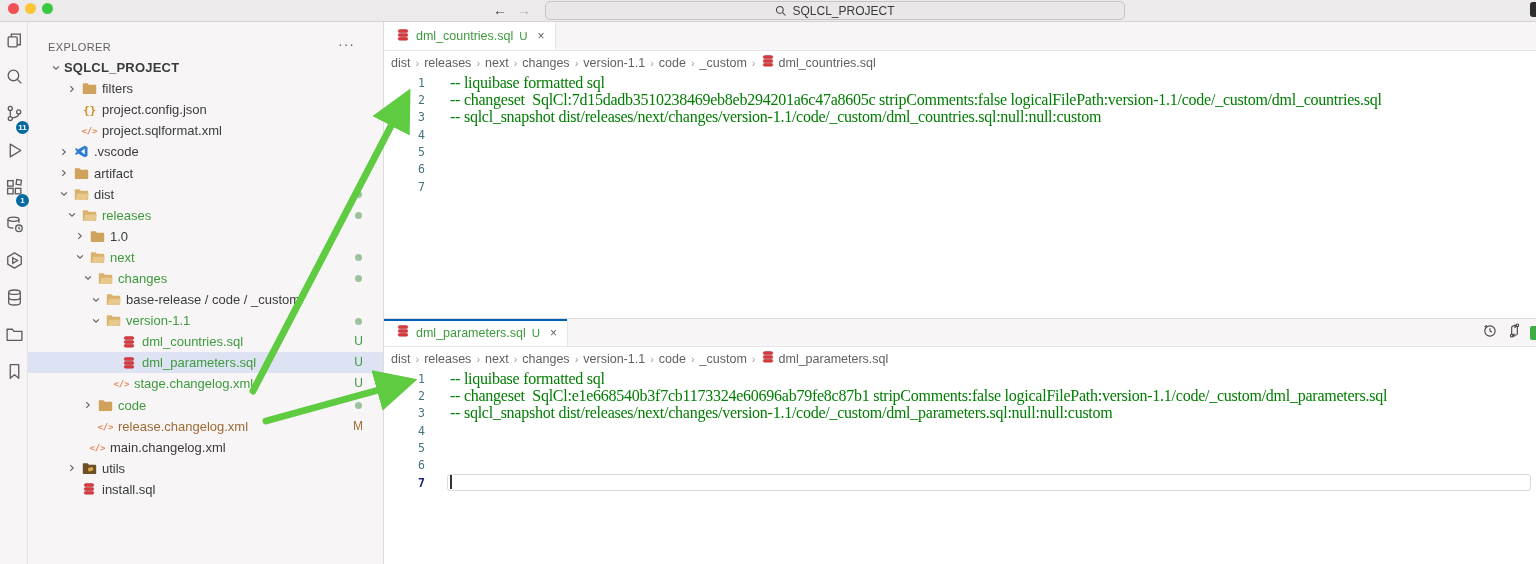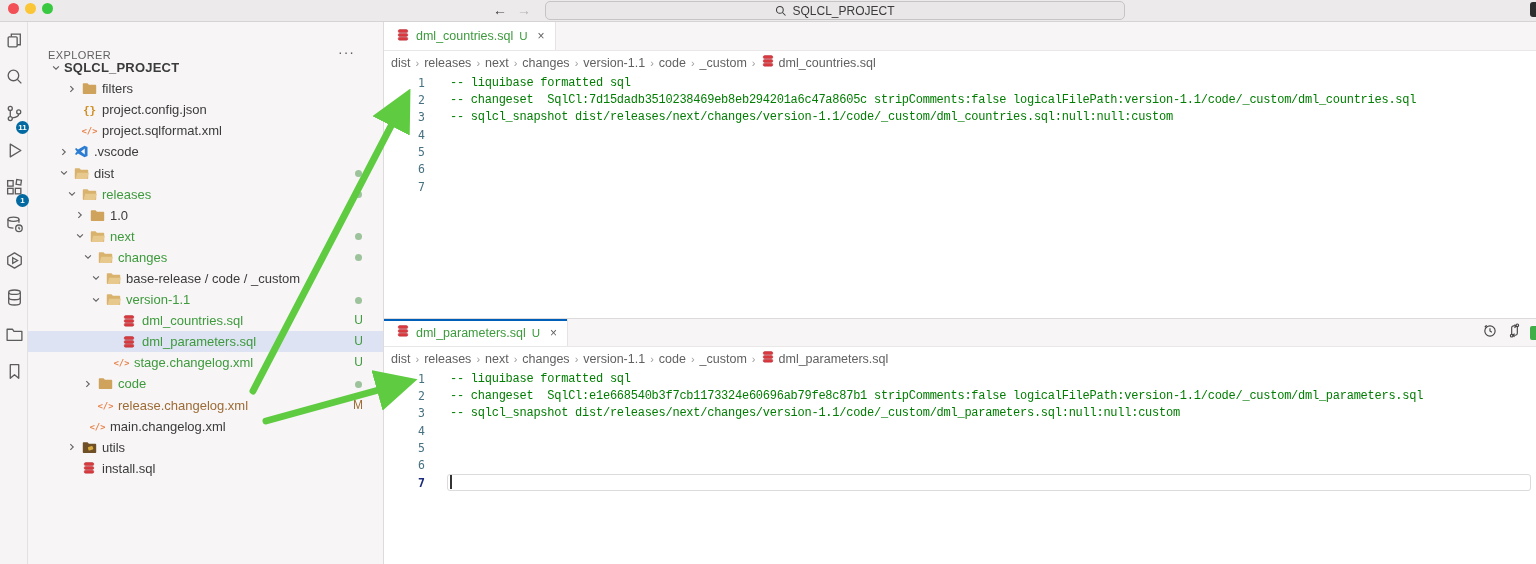--- a/index.html
+++ b/index.html
@@ -24,21 +24,21 @@
   
   .activitybar{position:absolute;left:0;top:22px;width:28px;height:542px;background:#f6f4f4;
                border-right:1px solid #e3e1e1;z-index:4;}
   .ab-item{position:absolute;left:0;width:28px;height:30px;display:flex;align-items:center;justify-content:center;}
   .ab-item svg{stroke:#5c5c5c;fill:none;stroke-width:1.25;}
   .ab-badge{position:absolute;right:-1px;bottom:-3px;min-width:13px;height:13px;padding:0 1px;border-radius:7px;
             background:#0369a1;color:#fff;font-size:8px;line-height:13px;text-align:center;font-weight:bold;}
   
   .sidebar{position:absolute;left:28px;top:22px;width:356px;height:542px;background:#f7f5f5;
            border-right:1px solid #dddbdb;z-index:3;overflow:hidden;}
-  .sb-header{position:absolute;left:0;top:16px;width:100%;height:34px;display:flex;align-items:center;}
+  .sb-header{position:absolute;left:0;top:8px;width:100%;height:34px;display:flex;align-items:center;}
   .sb-title{margin-left:20px;font-size:11px;letter-spacing:.4px;color:#616161;}
   .sb-more{position:absolute;right:28px;top:6px;font-size:14px;color:#616161;letter-spacing:1px;}
   .tree{position:absolute;left:0;top:35px;width:100%;}
   .trow{position:relative;height:21.1px;display:flex;align-items:center;font-size:13px;color:#3b3b3b;white-space:nowrap;}
   .trow.selected{background:#dde3f3;}
   .trow .chev{width:16px;height:14px;flex:0 0 16px;display:flex;align-items:center;justify-content:center;}
   .trow .ticon{width:18px;height:14px;flex:0 0 18px;display:flex;align-items:center;justify-content:center;margin-right:4px;}
   .trow .lbl{overflow:hidden;text-overflow:clip;}
   .trow.bold .lbl{font-weight:bold;letter-spacing:.2px;}
   .trow .rbadge{position:absolute;right:20px;top:0;height:21.1px;line-height:21.1px;font-size:12px;}
@@ -65,21 +65,21 @@
   .tab-actions svg{stroke:#444;fill:none;stroke-width:1.2;}
   .green-sliver{position:absolute;right:-3px;top:7px;width:9px;height:14px;background:#3fae49;border-radius:2px;}
   .breadcrumb{display:flex;align-items:center;height:23px;padding-left:7px;font-size:12.5px;color:#616161;gap:3px;background:#fff;}
   .bc-sep{color:#9d9b9b;font-size:11px;margin:0 2px;}
   .bc-item{display:flex;align-items:center;gap:4px;}
   .codearea{position:relative;background:#fff;}
   .cline{position:relative;height:17.33px;display:flex;align-items:center;}
   .cline .gut{flex:0 0 66px;text-align:right;padding-right:25px;font-family:"DejaVu Sans Mono",monospace;
               font-size:11.5px;color:#467181;}
   .cline.current .gut{color:#1b2a7a;font-weight:bold;}
-  .cline .ctext{font-family:Liberation Mono, monospace;font-size:12px;letter-spacing:-0.25px;
+  .cline .ctext{font-family:Liberation Serif, serif;font-size:16px;letter-spacing:-0.25px;
                 color:var(--comment-green);white-space:pre;}
   .curline-box{position:absolute;left:63px;right:5px;top:0;height:17.33px;border:1px solid #dcdada;border-radius:3px;}
   .cursor{position:absolute;left:66px;top:1.5px;width:1.5px;height:14px;background:#333;}
   
   .overlay{position:absolute;left:0;top:0;width:1536px;height:564px;z-index:9;pointer-events:none;}
 </style>
 </head>
 <body>
 
 <div class="app">
@@ -223,20 +223,33 @@
           <span class="ticon">
             <svg width="15" height="13" viewBox="0 0 15 13">
               <path d="M10.5.8 L13.5 2 v9 l-3 1.2 L4 8.4 2.2 9.9 1 9 2.9 6.5 1 4 2.2 3.1 4 4.6 z M10.8 3.6 L7 6.5 l3.8 2.9 z" fill="#2b7cd3"></path>
             </svg>
           </span>
           <span class="lbl">.vscode</span>
         </div>
         <div class="trow" style="padding-left: 28px;">
           <span class="chev">
             <svg width="10" height="10" viewBox="0 0 12 12">
+              <polyline points="4,2.5 7.5,6 4,9.5" fill="none" stroke="#616161" stroke-width="1.3"></polyline>
+            </svg>
+          </span>
+          <span class="ticon">
+            <svg width="15" height="13" viewBox="0 0 15 13">
+              <path d="M.8 2.2 c0-.6.4-1 1-1 h3.7 l1.4 1.6 h6.3 c.6 0 1 .4 1 1 v7.2 c0 .6-.4 1-1 1 H1.8 c-.6 0-1-.4-1-1 z" fill="#cfa35c"></path>
+            </svg>
+          </span>
+          <span class="lbl">artifact</span>
+        </div>
+        <div class="trow" style="padding-left: 28px;">
+          <span class="chev">
+            <svg width="10" height="10" viewBox="0 0 12 12">
               <polyline points="2.5,4 6,7.5 9.5,4" fill="none" stroke="#616161" stroke-width="1.3"></polyline>
             </svg>
           </span>
           <span class="ticon">
             <svg width="15" height="13" viewBox="0 0 15 13">
               <path d="M.8 2.2 c0-.6.4-1 1-1 h3.7 l1.4 1.6 h6.3 c.6 0 1 .4 1 1 v7.2 c0 .6-.4 1-1 1 H1.8 c-.6 0-1-.4-1-1 z" fill="#d9b26e"></path>
               <path d="M1.6 12 l1.6-6.3 h11.6 L13.2 12 z" fill="#e8c98d"></path>
             </svg>
           </span>
           <span class="lbl">dist</span>

